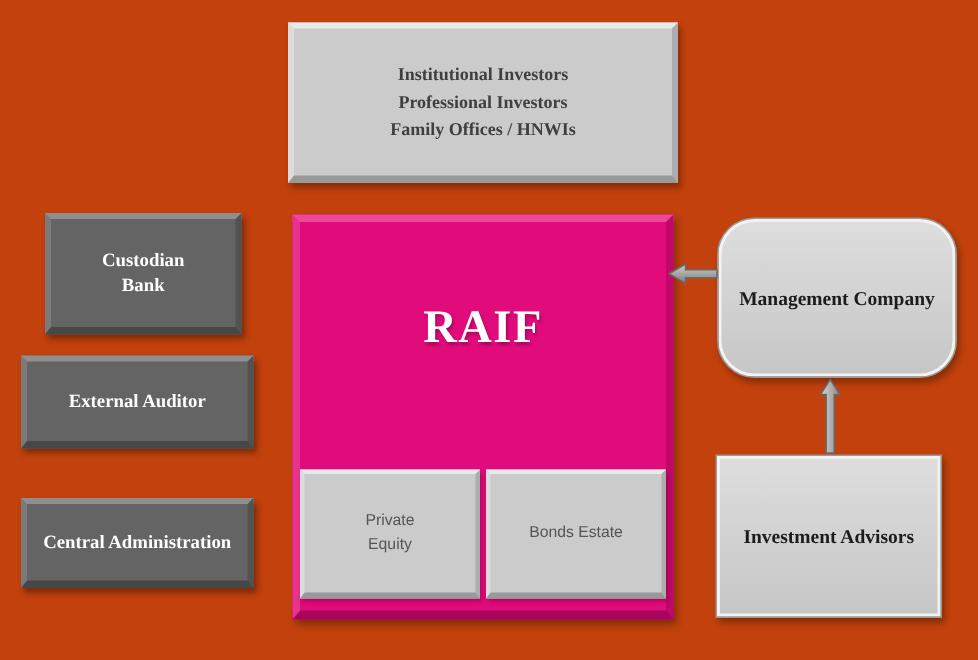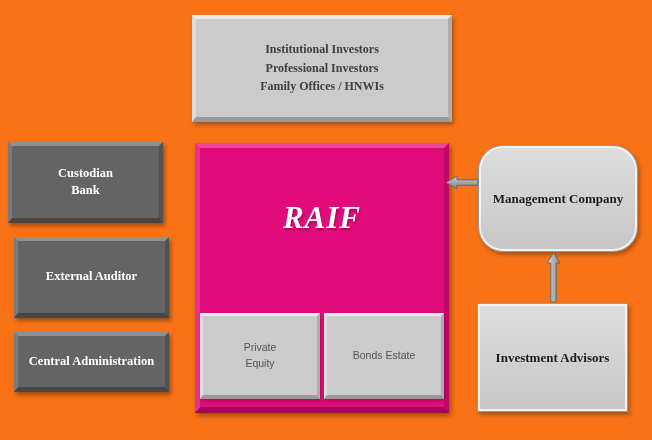--- a/index.html
+++ b/index.html
@@ -5,21 +5,21 @@
   html, body {
     margin: 0;
     padding: 0;
     background: #ffffff;
     font-family: "Liberation Sans", sans-serif;
   }
   .stage {
     position: relative;
     width: 652px;
     height: 440px;
-    background: #f97316;
+    background: #c2410c;
     overflow: hidden;
   }
   .box {
     position: absolute;
     box-sizing: border-box;
     display: flex;
     align-items: center;
     justify-content: center;
     text-align: center;
   }
@@ -78,21 +78,20 @@
     left: 0;
     right: 0;
     top: 52px;
     text-align: center;
     color: var(--label-white, #ffffff);
     font-family: "Liberation Serif", serif;
     font-weight: bold;
     font-size: 31px;
     letter-spacing: 1px;
     text-shadow: 1px 2px 2px rgba(90,0,50,0.45);
-    font-style: italic;
   }
   .compartments {
     position: absolute;
     left: 0;
     right: 0;
     bottom: 8px;
     height: 86px;
     display: flex;
     gap: 4px;
     padding: 0;
@@ -128,22 +127,22 @@
     font-weight: bold;
     font-size: 13px;
   }
 
   .arrow {
     position: absolute;
   }
 
   
   #investors   { left: 192px; top: 15px;  width: 260px; height: 107px; }
-  #custodian   { left: 8px;  top: 142px; width: 155px; height: 81px; align-items: center;  }
-  #auditor     { left: 14px;  top: 237px; width: 155px; height: 81px;  }
+  #custodian   { left: 30px;  top: 142px; width: 131px; height: 81px; align-items: center;  }
+  #auditor     { left: 14px;  top: 237px; width: 155px; height: 62px;  }
   #centraladm  { left: 14px;  top: 332px; width: 155px; height: 60px;  }
   #raif        { left: 195px; top: 143px; width: 254px; height: 270px; }
   #mgmtco      { left: 478px; top: 145px; width: 160px; height: 107px; border-radius: 25px; }
   #advisors    { left: 477px; top: 303px; width: 151px; height: 109px; }
   #arrow-h     { left: 445px; top: 174px; }
   #arrow-v     { left: 545px; top: 252px; }
 </style>
 </head>
 <body>
 

